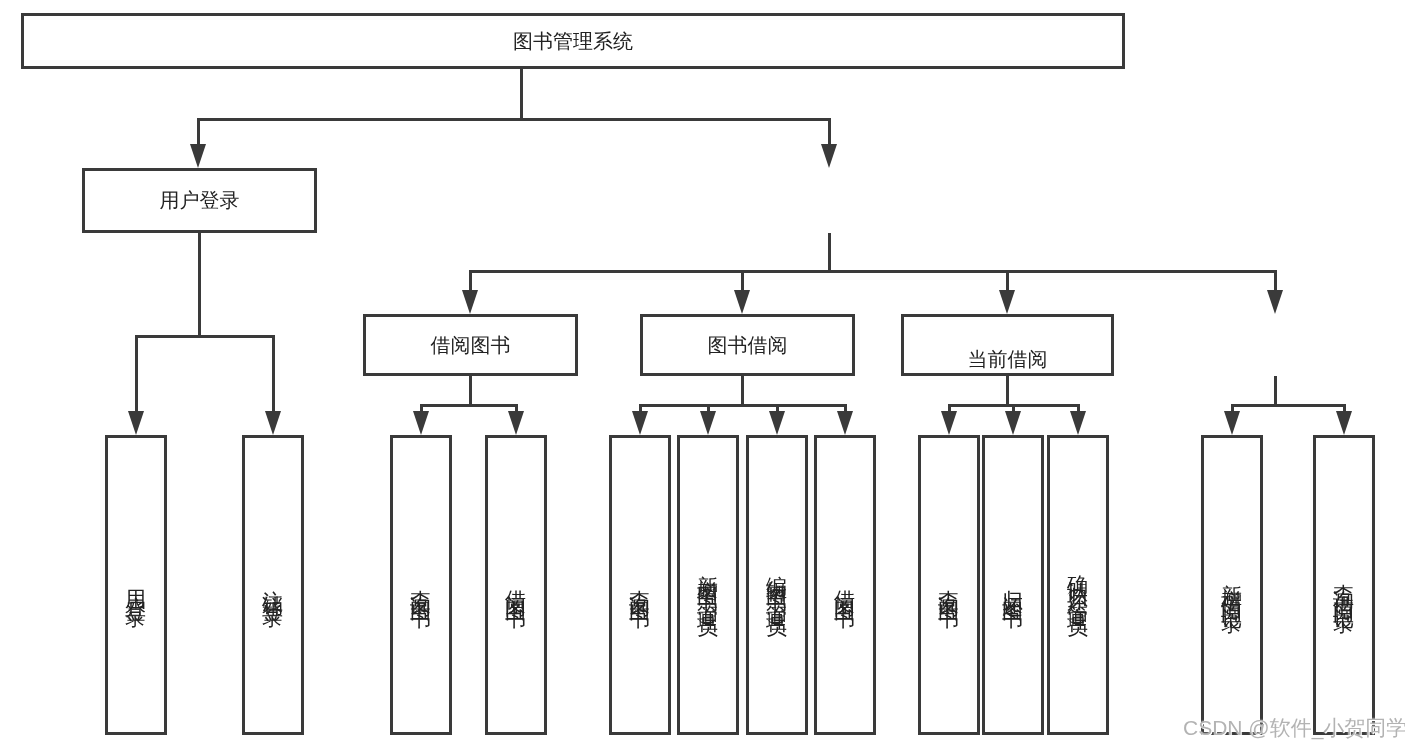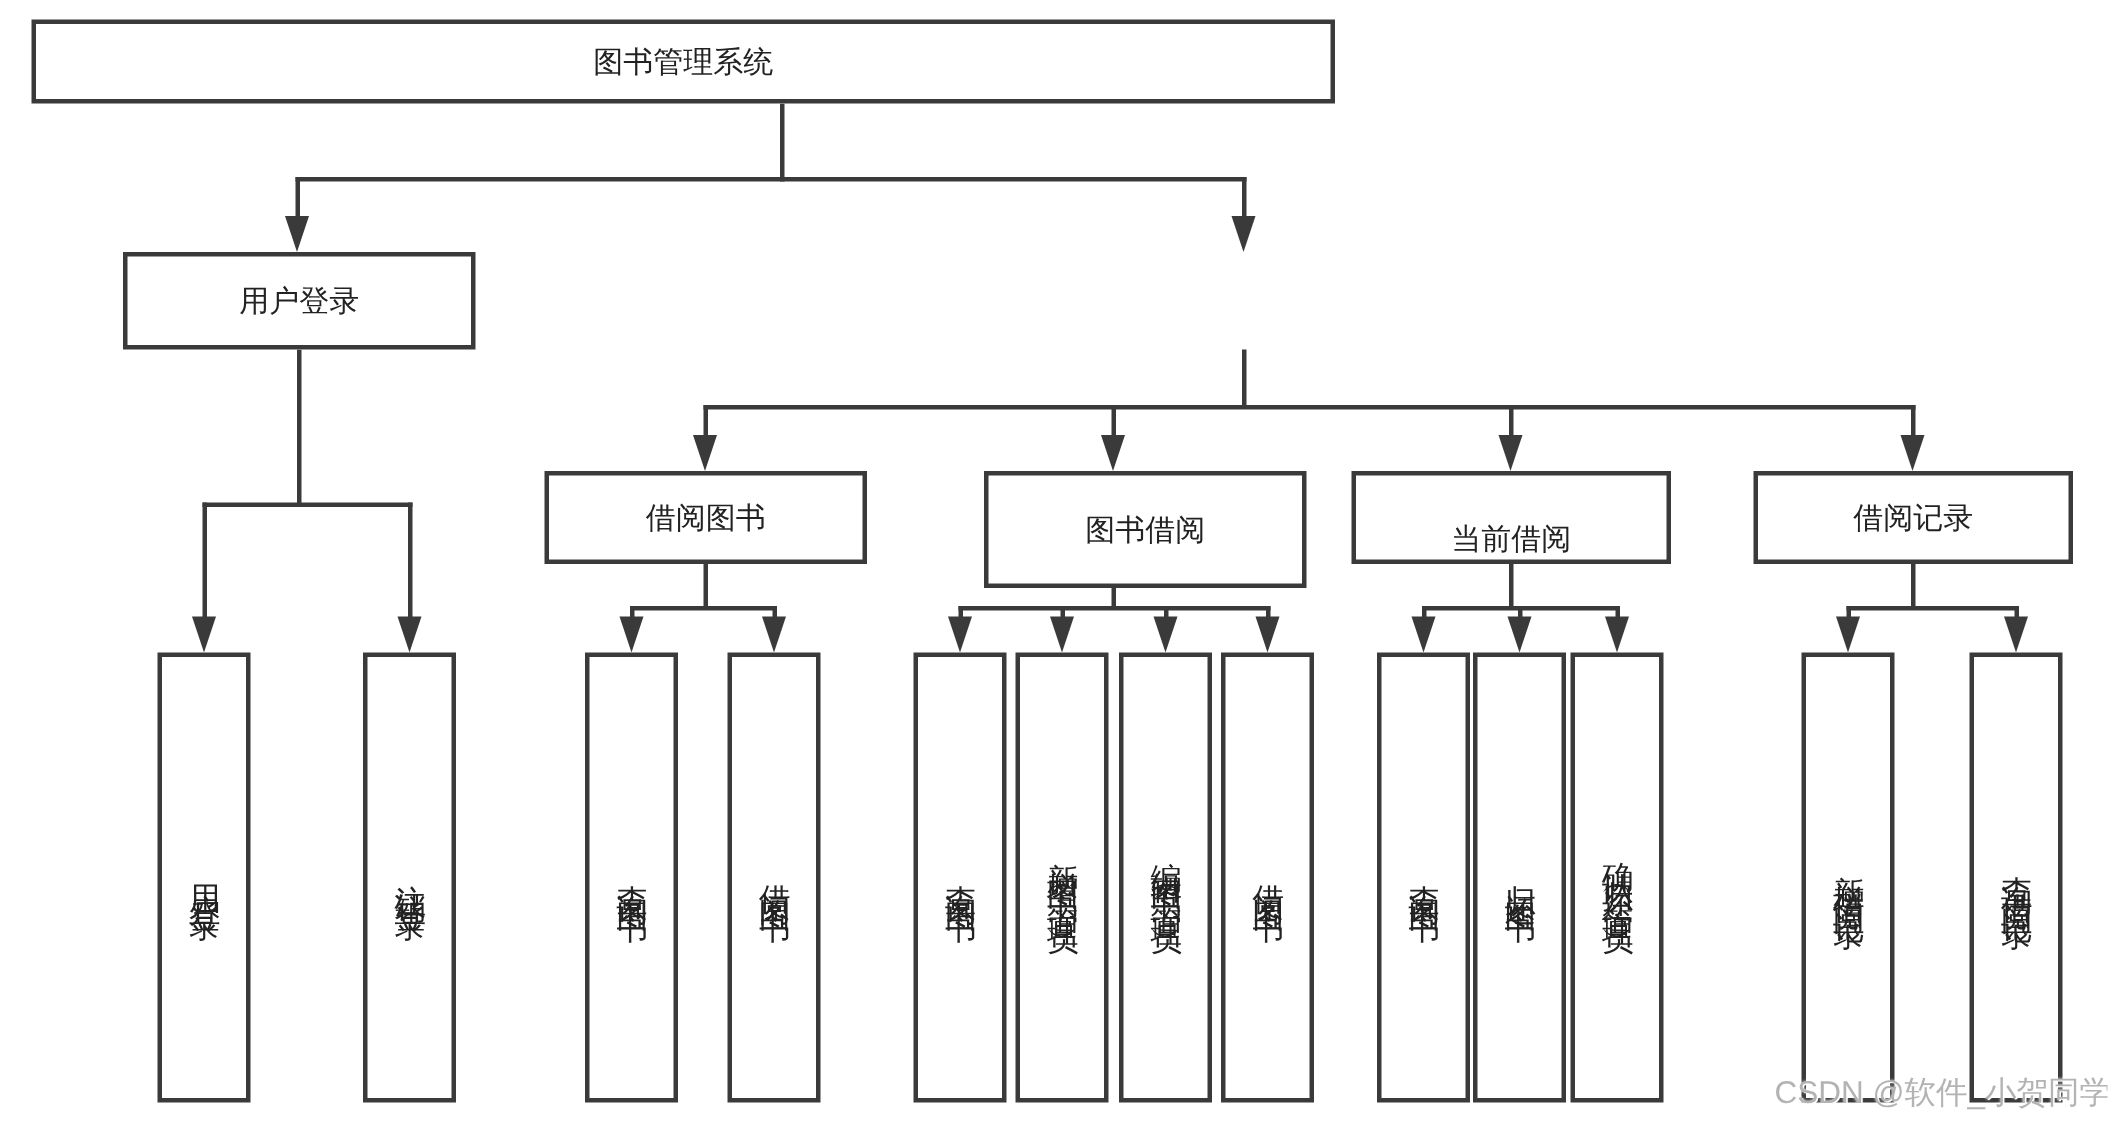--- a/index.html
+++ b/index.html
@@ -39,39 +39,36 @@
     text-shadow:0 0 2px #ffffff, 1px 1px 0 #ffffff;
     z-index:5;
     white-space:nowrap;
   }
 </style>
 </head>
 <body>
 
 <div class="canvas">
 
-  <div class="box" style="left:21px; top:13px; width:869px; height:56px;">
+  <div class="box" style="left:21px; top:13px; width:1104px; height:56px;">
     <span>图书管理系统</span>
   </div>
 
   <div class="box" style="left:82px; top:168px; width:235px; height:65px;">
     <span>用户登录</span>
   </div>
 
   <div class="box" style="left:363px; top:314px; width:215px; height:62px;">
     <span>借阅图书</span>
   </div>
-  <div class="box" style="left:656px; top:314px; width:215px; height:78px;">
+  <div class="box" style="left:640px; top:314px; width:215px; height:62px;">
     <span>图书借阅</span>
   </div>
   <div class="box" style="left:901px; top:314px; width:213px; height:62px;align-items:flex-end;">
     <span>当前借阅</span>
-  </div>
-  <div class="box" style="left:1169px; top:314px; width:213px; height:62px;">
-    <span>借阅记录</span>
   </div>
 
   <div class="box vbox" style="left:105px; top:435px; width:62px; height:300px;">
     <span>用户登录</span>
   </div>
   <div class="box vbox" style="left:242px; top:435px; width:62px; height:300px;">
     <span>注销登录</span>
   </div>
 
   <div class="box vbox" style="left:390px; top:435px; width:62px; height:300px;">

